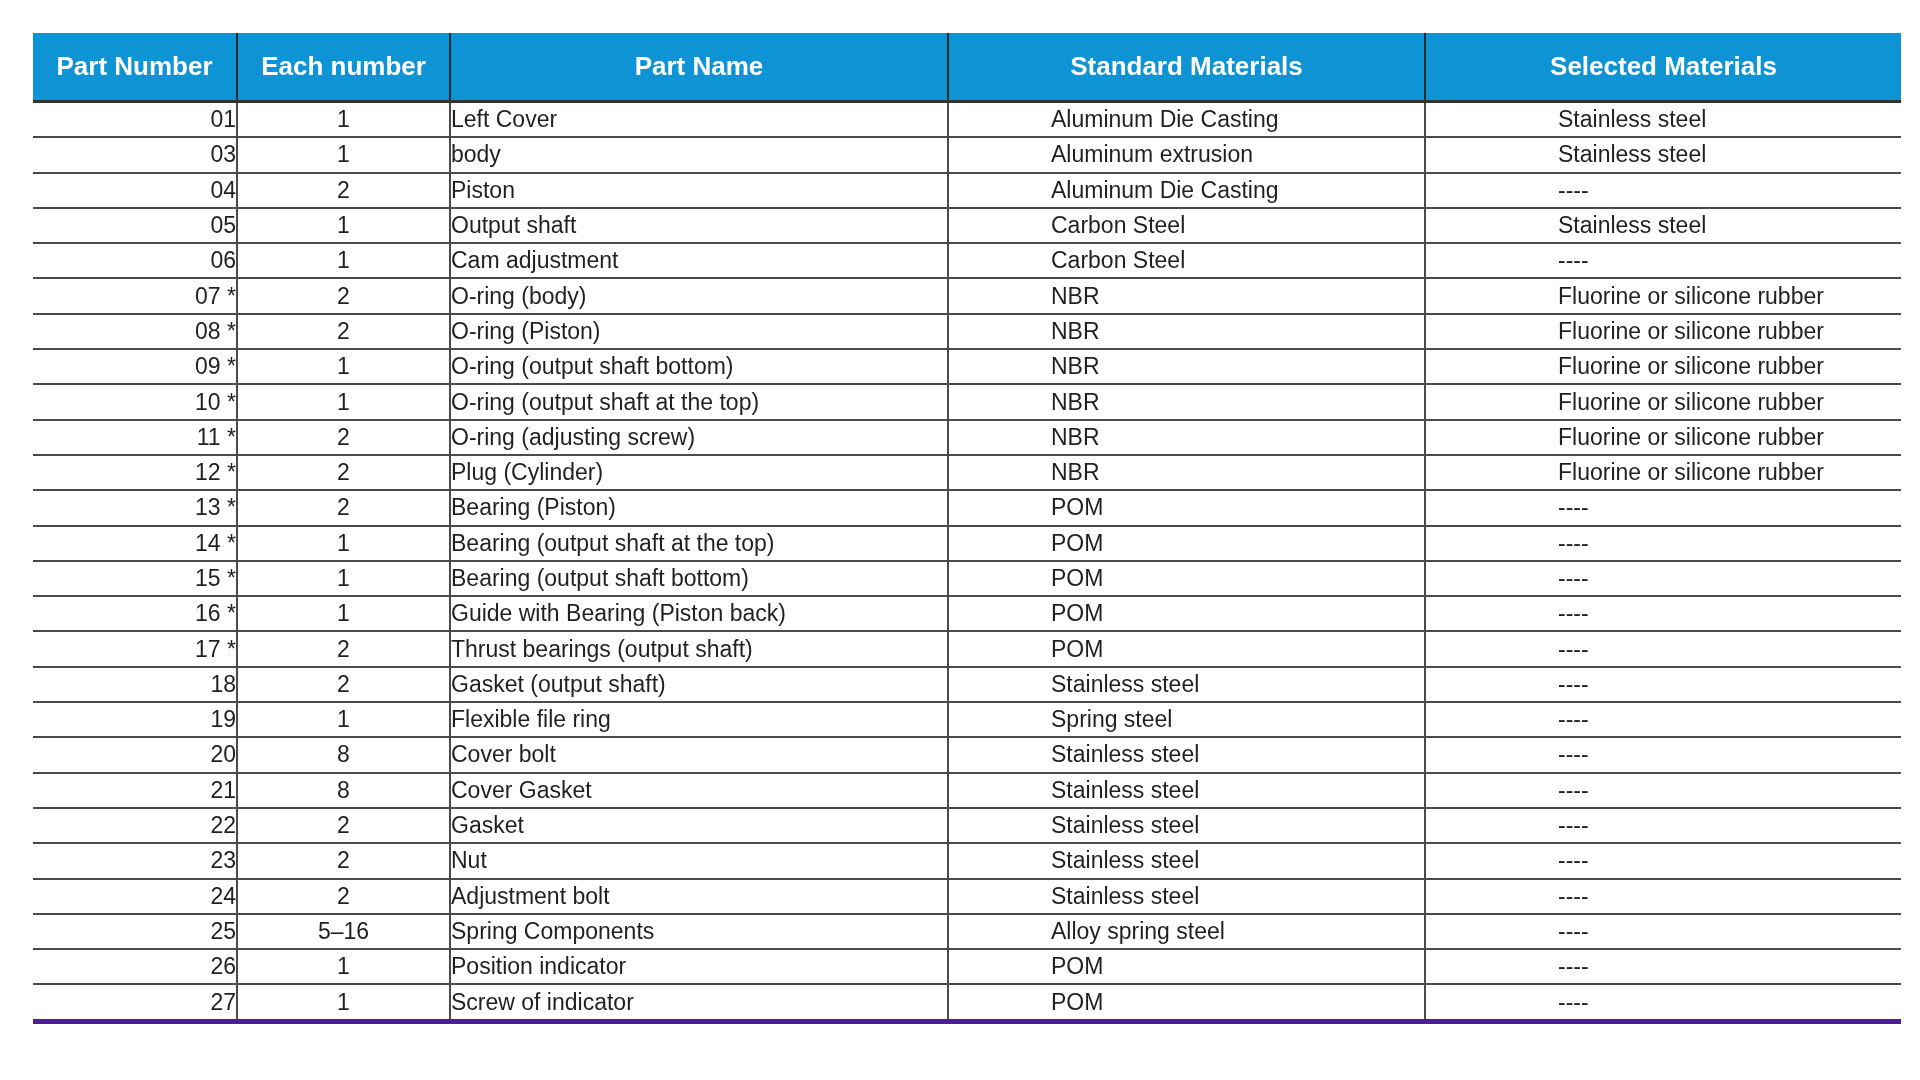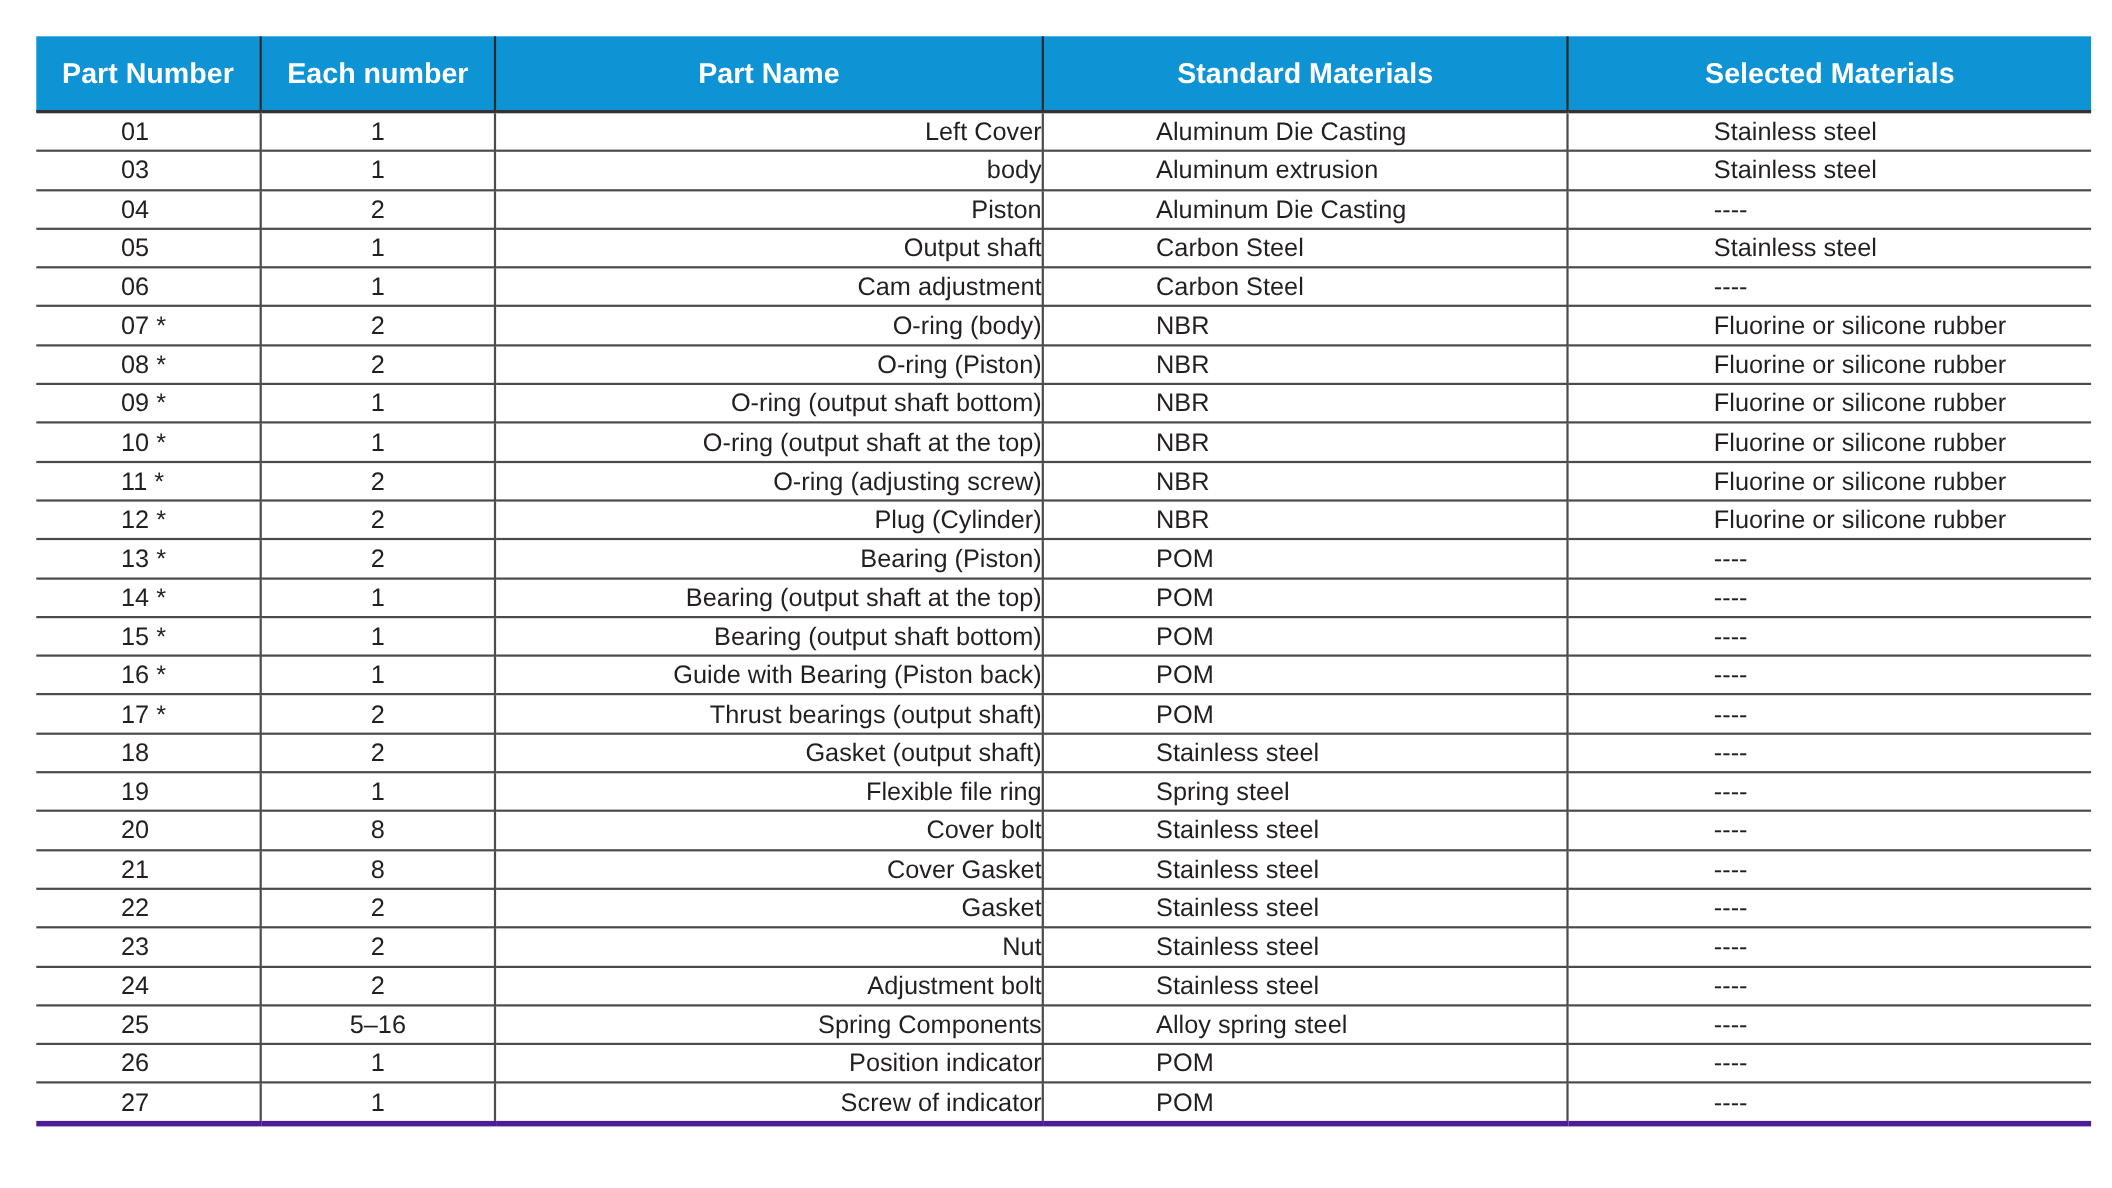--- a/index.html
+++ b/index.html
@@ -52,23 +52,23 @@
     border-bottom: 2px solid #4b4b4d;
     white-space: nowrap;
     overflow: hidden;
   }
   tbody td:not(:last-child) {
     border-right: 2px solid #4b4b4d;
   }
   tbody tr:last-child td {
     border-bottom: 5px solid #4c1d95;
   }
-  td.c1 { padding-left: 77px; text-align: left; }
+  td.c1 { padding-left: 77px; text-align: right; }
   td.c2 { text-align: center; }
-  td.c3 { padding-left: 48px; text-align: right; }
+  td.c3 { text-align: left; }
   td.c4 { padding-left: 102px; text-align: left; margin-top: 16px; }
   td.c5 { padding-left: 132px; text-align: left; }
 </style>
 </head>
 <body>
 
 <div class="table-wrap">
   <table class="parts">
     <colgroup>
       <col class="c1">

